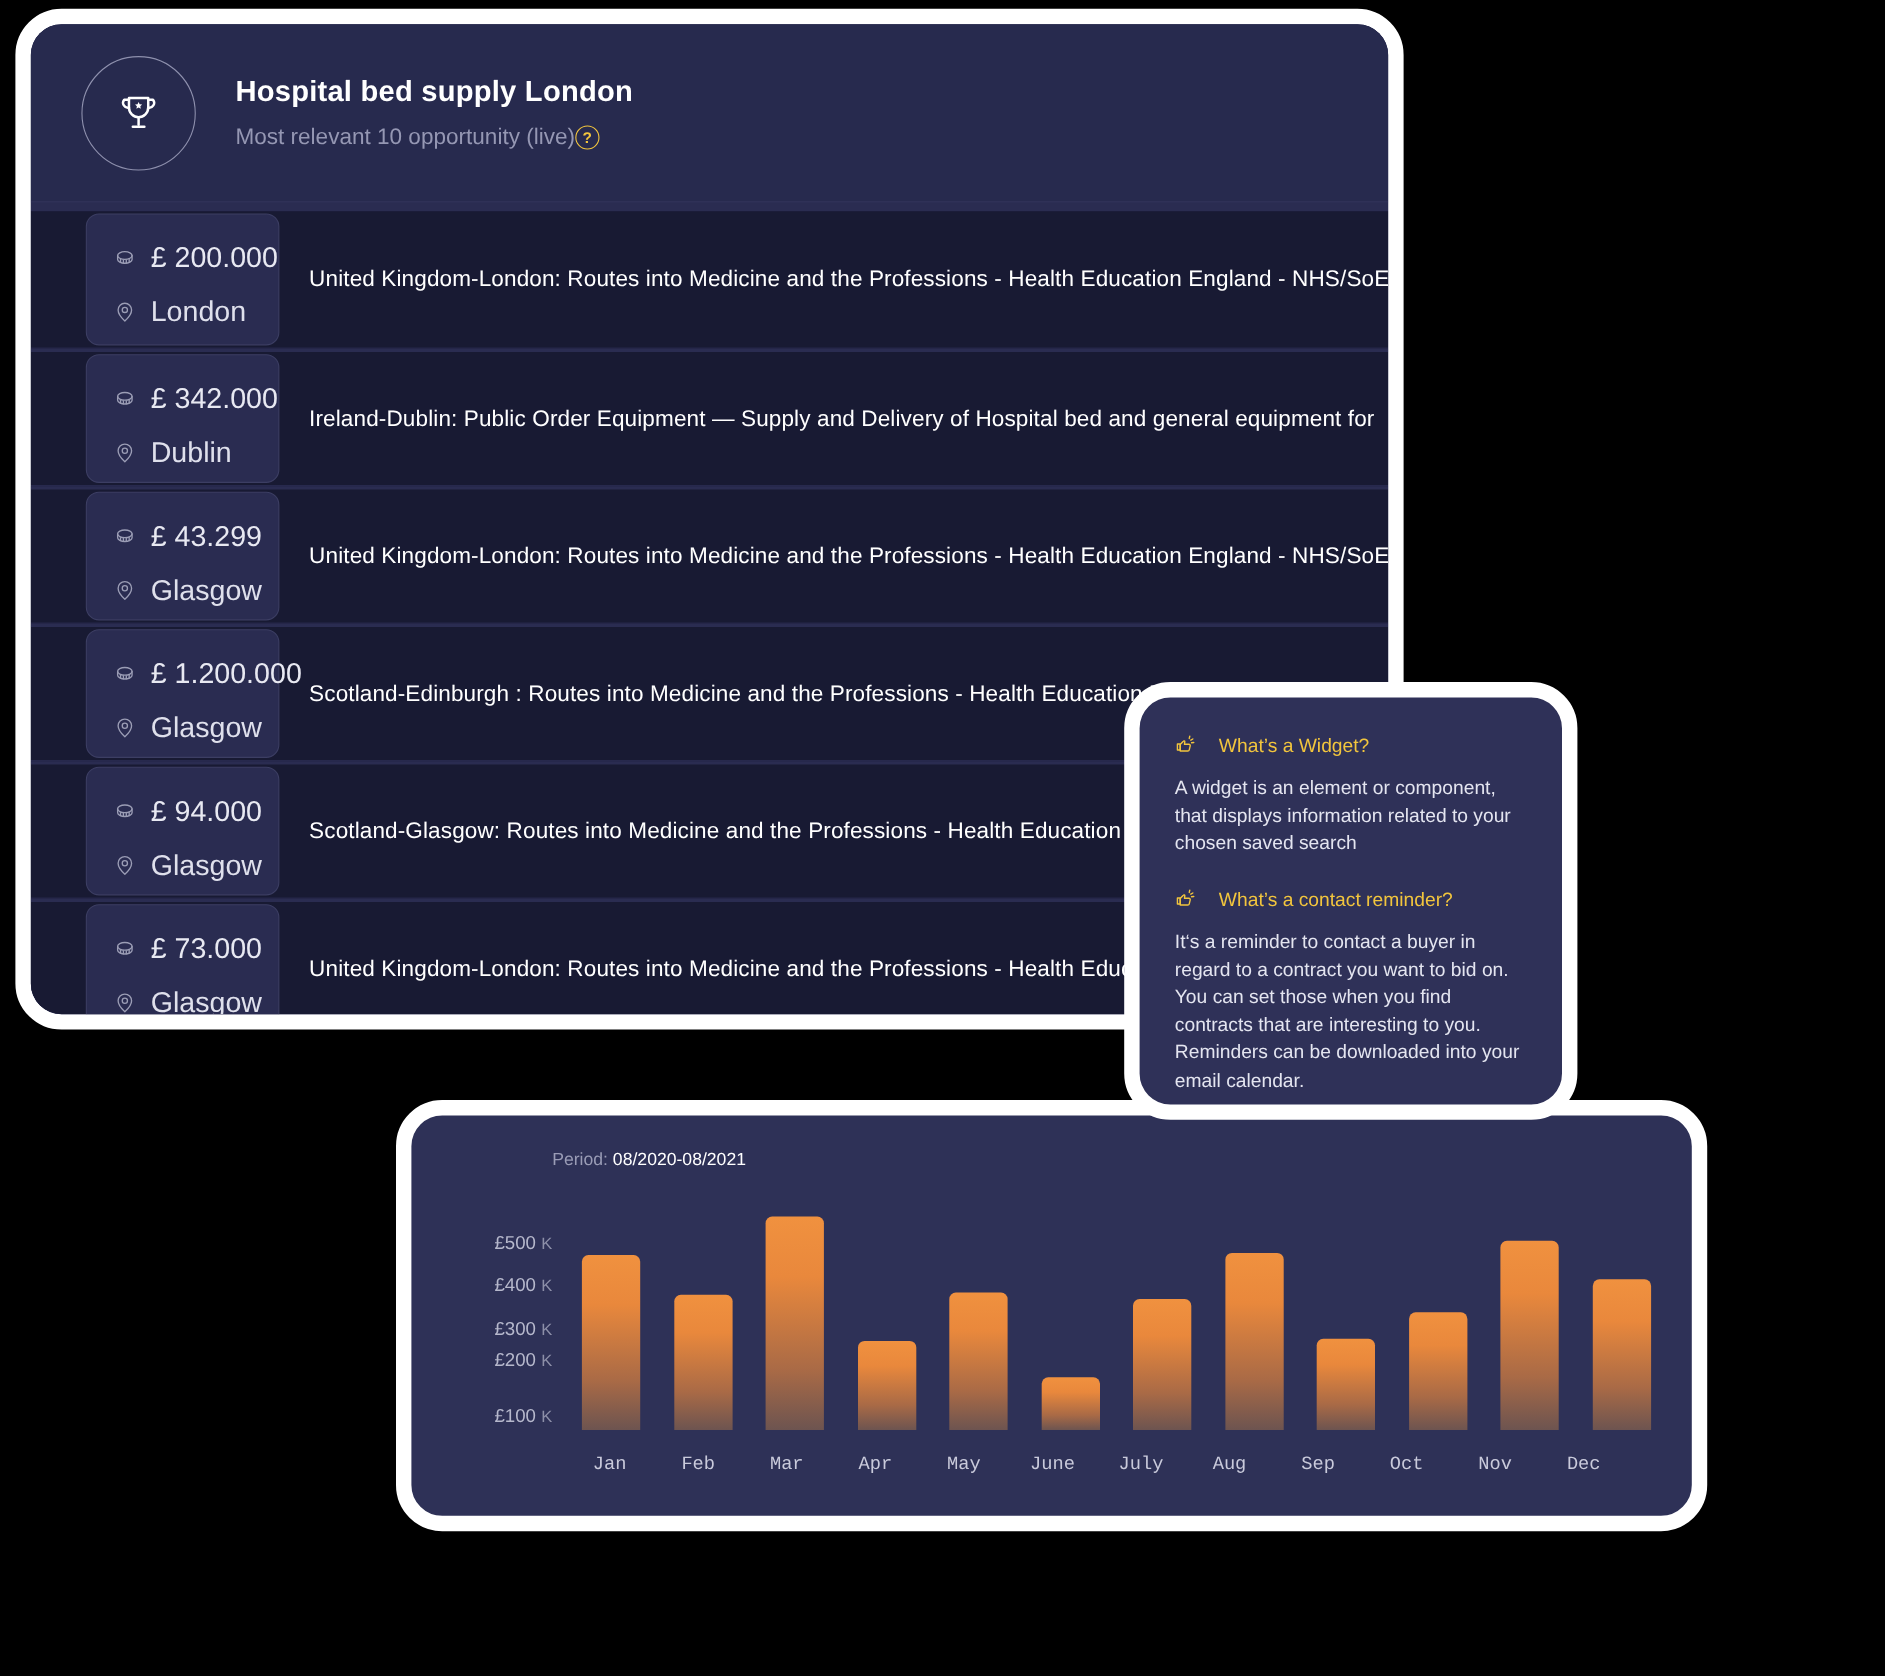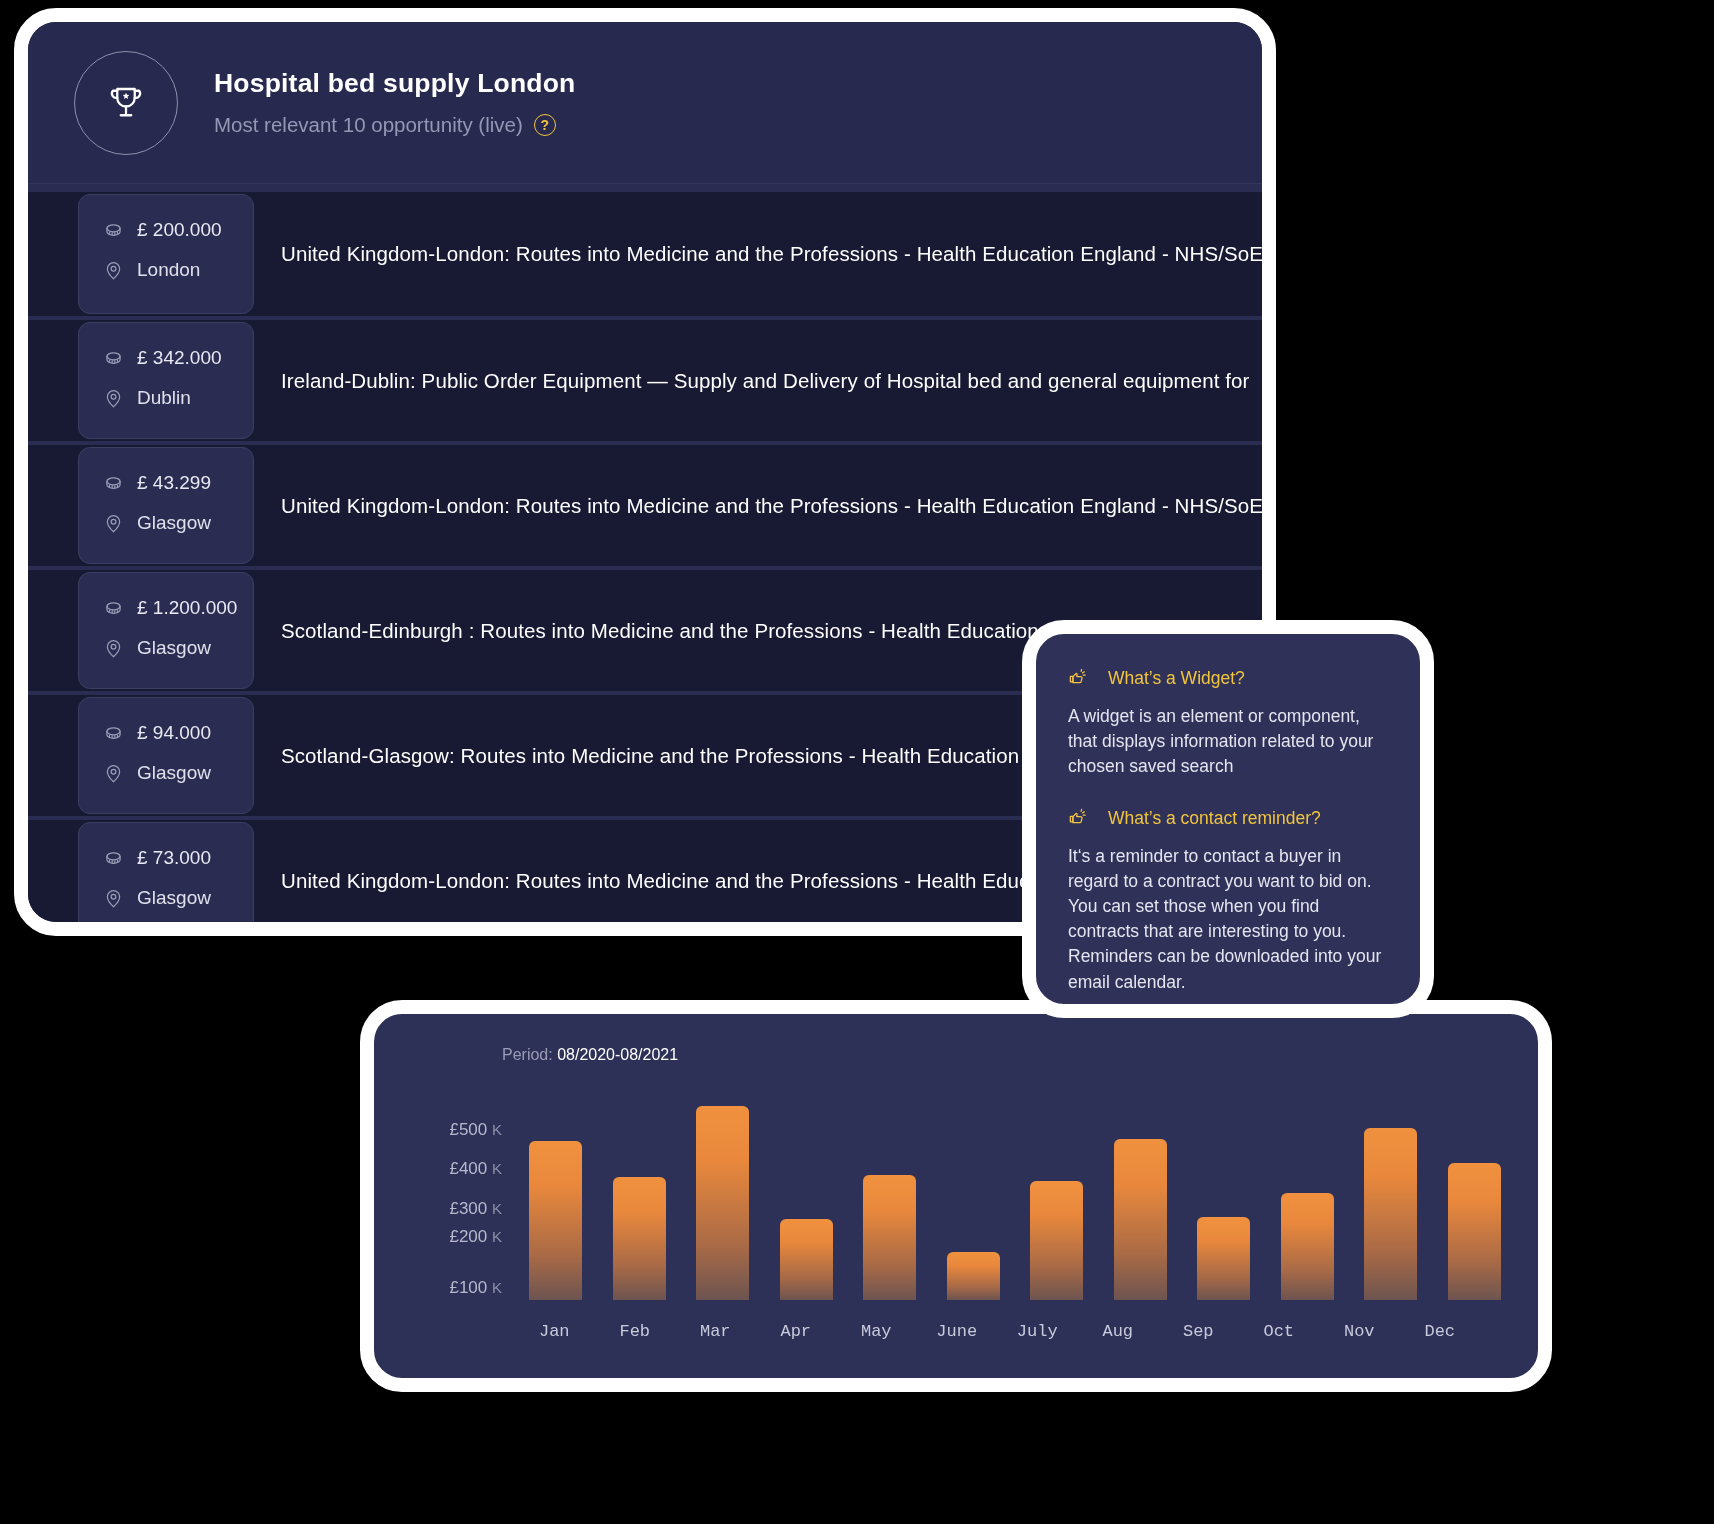--- a/index.html
+++ b/index.html
@@ -41,21 +41,21 @@
     display: flex; align-items: center; justify-content: center;
     flex: 0 0 auto;
   }
   .header-text { margin-left: 36px; }
   .header-title {
     font-size: 26.5px; font-weight: bold; color: #ffffff;
     letter-spacing: .2px; margin-bottom: 14px;
   }
   .header-sub {
     font-size: 20.5px; color: #9597b3;
-    display: flex; align-items: center; gap: 11px;
+    display: flex; align-items: center; 
   }
   .qmark {
     width: 22px; height: 22px; border-radius: 50%;
     border: 1.8px solid #f2c53d; color: #f2c53d;
     font-size: 14px; font-weight: bold;
     display: flex; align-items: center; justify-content: center;
     line-height: 1;
   }
 
   .opps-body { padding: 0 0 0 0; background: #2a2c51; }
@@ -71,21 +71,21 @@
   .opp-meta {
     width: 176px; flex: 0 0 176px;
     background: #2a2c51;
     border: 1px solid #3c3e63;
     border-radius: 12px;
     margin: 2px 0 2px 50px;
     padding: 24px 0 0 24px;
   }
   .opp-meta-line {
     display: flex; align-items: center; gap: 13px;
-    font-size: 19px; color: #e8e9f2; margin-bottom: 18px;
+    font-size: 26px; color: #e8e9f2; margin-bottom: 18px;
     white-space: nowrap;
   }
   .opp-meta-line.loc { color: #dfe0ec; }
   .opp-title {
     flex: 1 1 auto;
     display: flex; align-items: center;
     padding-left: 27px; padding-right: 6px;
     font-size: 20.5px; color: #ffffff;
     white-space: nowrap; overflow: hidden;
     letter-spacing: .1px;

